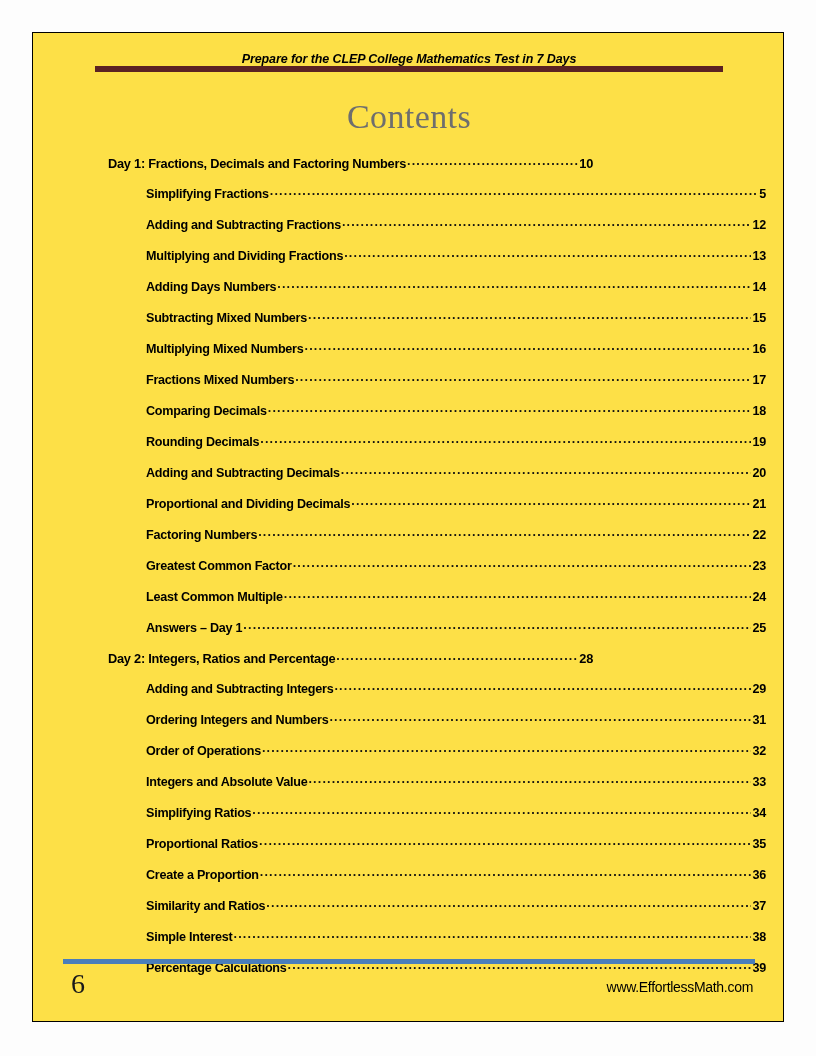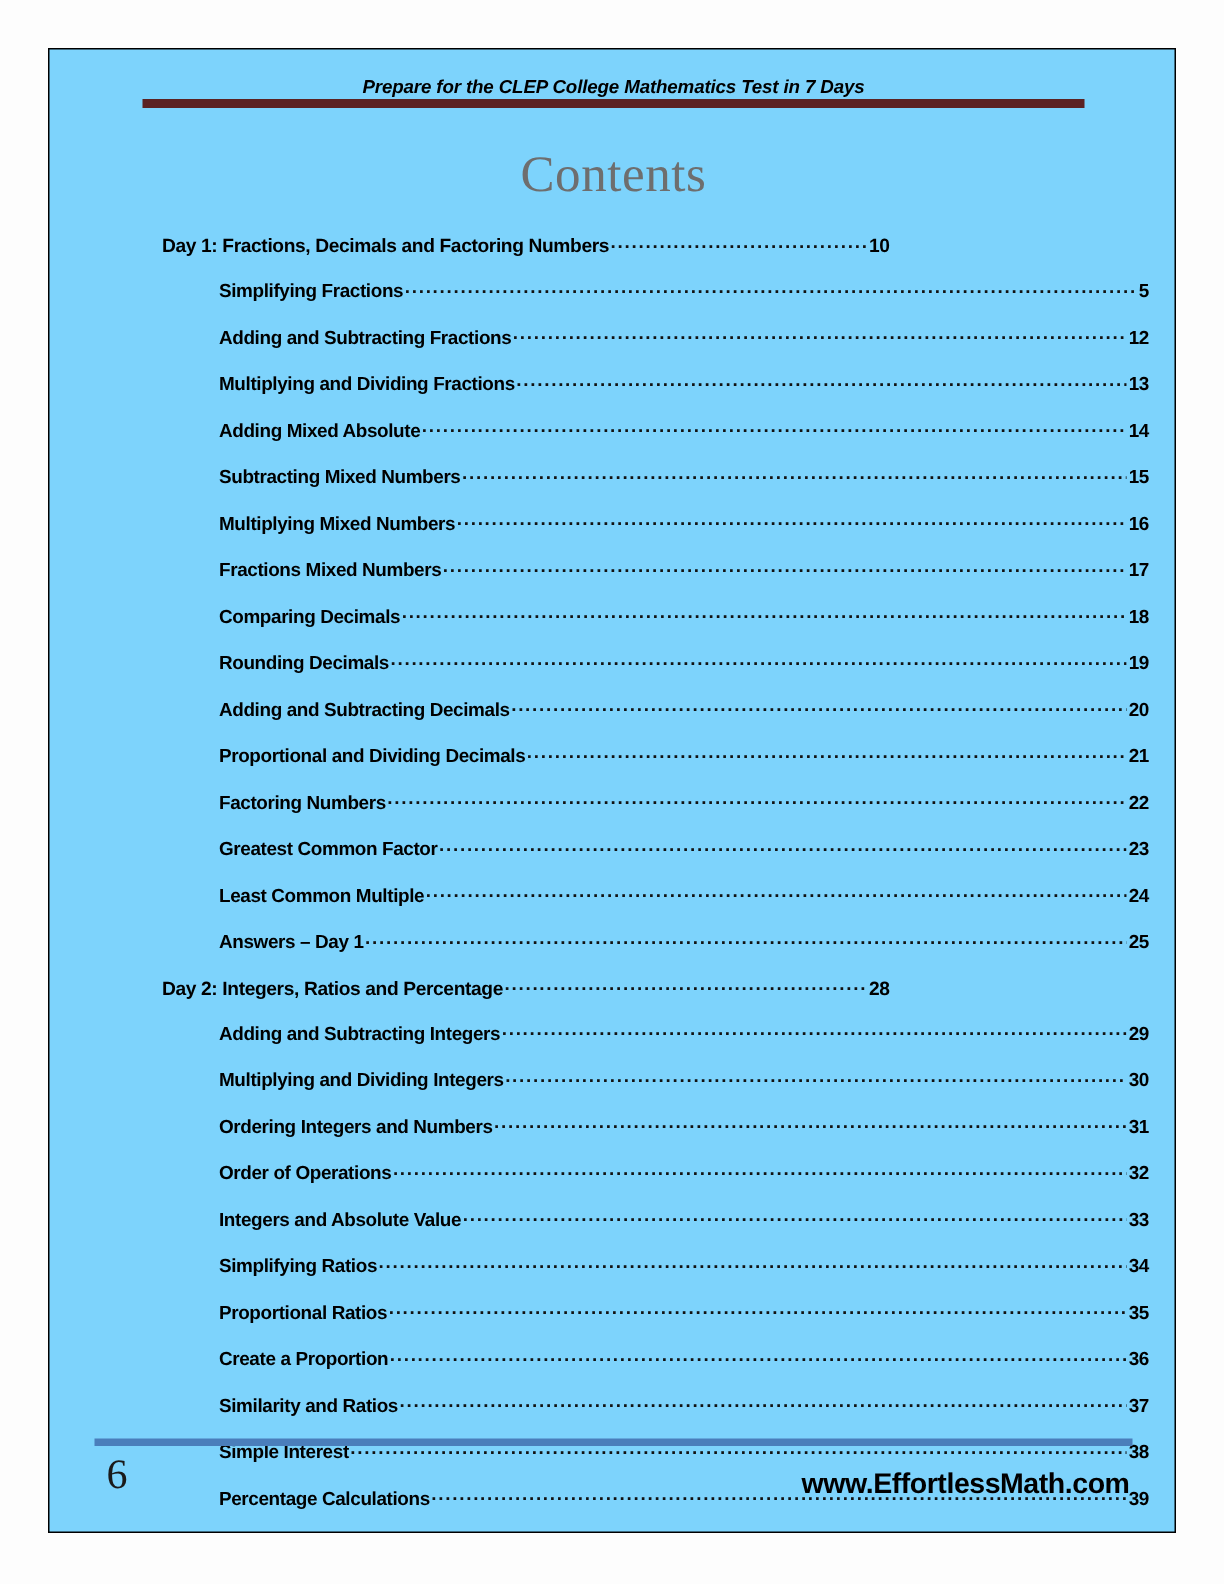--- a/index.html
+++ b/index.html
@@ -16,21 +16,21 @@
   }
 
   
   #page-frame {
     position: absolute;
     left: 32px;
     top: 32px;
     width: 752px;
     height: 990px;
     border: 1.4px solid #000;
-    background: #7dd3fc;
+    background: #fde047;
     box-sizing: border-box;
   }
 
   
   #running-header {
     position: absolute;
     left: 62px;
     top: 16px;
     width: 628px;
     text-align: center;
@@ -139,22 +139,22 @@
     top: 935px;
     font-family: "Liberation Serif", serif;
     font-size: 28px;
     color: #1a1a1a;
   }
   #footer-site {
     position: absolute;
     right: 30px;
     top: 946px;
     font-family: "Liberation Sans", sans-serif;
-    font-size: 19px;
-    font-weight: bold;
+    font-size: 14px;
+    font-weight: normal;
     color: #000;
     letter-spacing: -0.3px;
   }
 </style>
 </head>
 <body>
 
 <div id="page-frame">
 
   <div id="running-header">
@@ -180,21 +180,21 @@
         <span class="toc-label">Adding and Subtracting Fractions</span>
         <span class="toc-leader"></span>
         <span class="toc-page">12</span>
       </div>
       <div class="toc-row level-sub">
         <span class="toc-label">Multiplying and Dividing Fractions</span>
         <span class="toc-leader"></span>
         <span class="toc-page">13</span>
       </div>
       <div class="toc-row level-sub">
-        <span class="toc-label">Adding Mixed Absolute</span>
+        <span class="toc-label">Adding Days Numbers</span>
         <span class="toc-leader"></span>
         <span class="toc-page">14</span>
       </div>
       <div class="toc-row level-sub">
         <span class="toc-label">Subtracting Mixed Numbers</span>
         <span class="toc-leader"></span>
         <span class="toc-page">15</span>
       </div>
       <div class="toc-row level-sub">
         <span class="toc-label">Multiplying Mixed Numbers</span>
@@ -248,25 +248,20 @@
       </div>
       <div class="toc-row level-day">
         <span class="toc-label">Day 2:  Integers, Ratios and Percentage</span>
         <span class="toc-leader"></span>
         <span class="toc-page">28</span>
       </div>
       <div class="toc-row level-sub">
         <span class="toc-label">Adding and Subtracting Integers</span>
         <span class="toc-leader"></span>
         <span class="toc-page">29</span>
-      </div>
-      <div class="toc-row level-sub">
-        <span class="toc-label">Multiplying and Dividing Integers</span>
-        <span class="toc-leader"></span>
-        <span class="toc-page">30</span>
       </div>
       <div class="toc-row level-sub">
         <span class="toc-label">Ordering Integers and Numbers</span>
         <span class="toc-leader"></span>
         <span class="toc-page">31</span>
       </div>
       <div class="toc-row level-sub">
         <span class="toc-label">Order of Operations</span>
         <span class="toc-leader"></span>
         <span class="toc-page">32</span>

